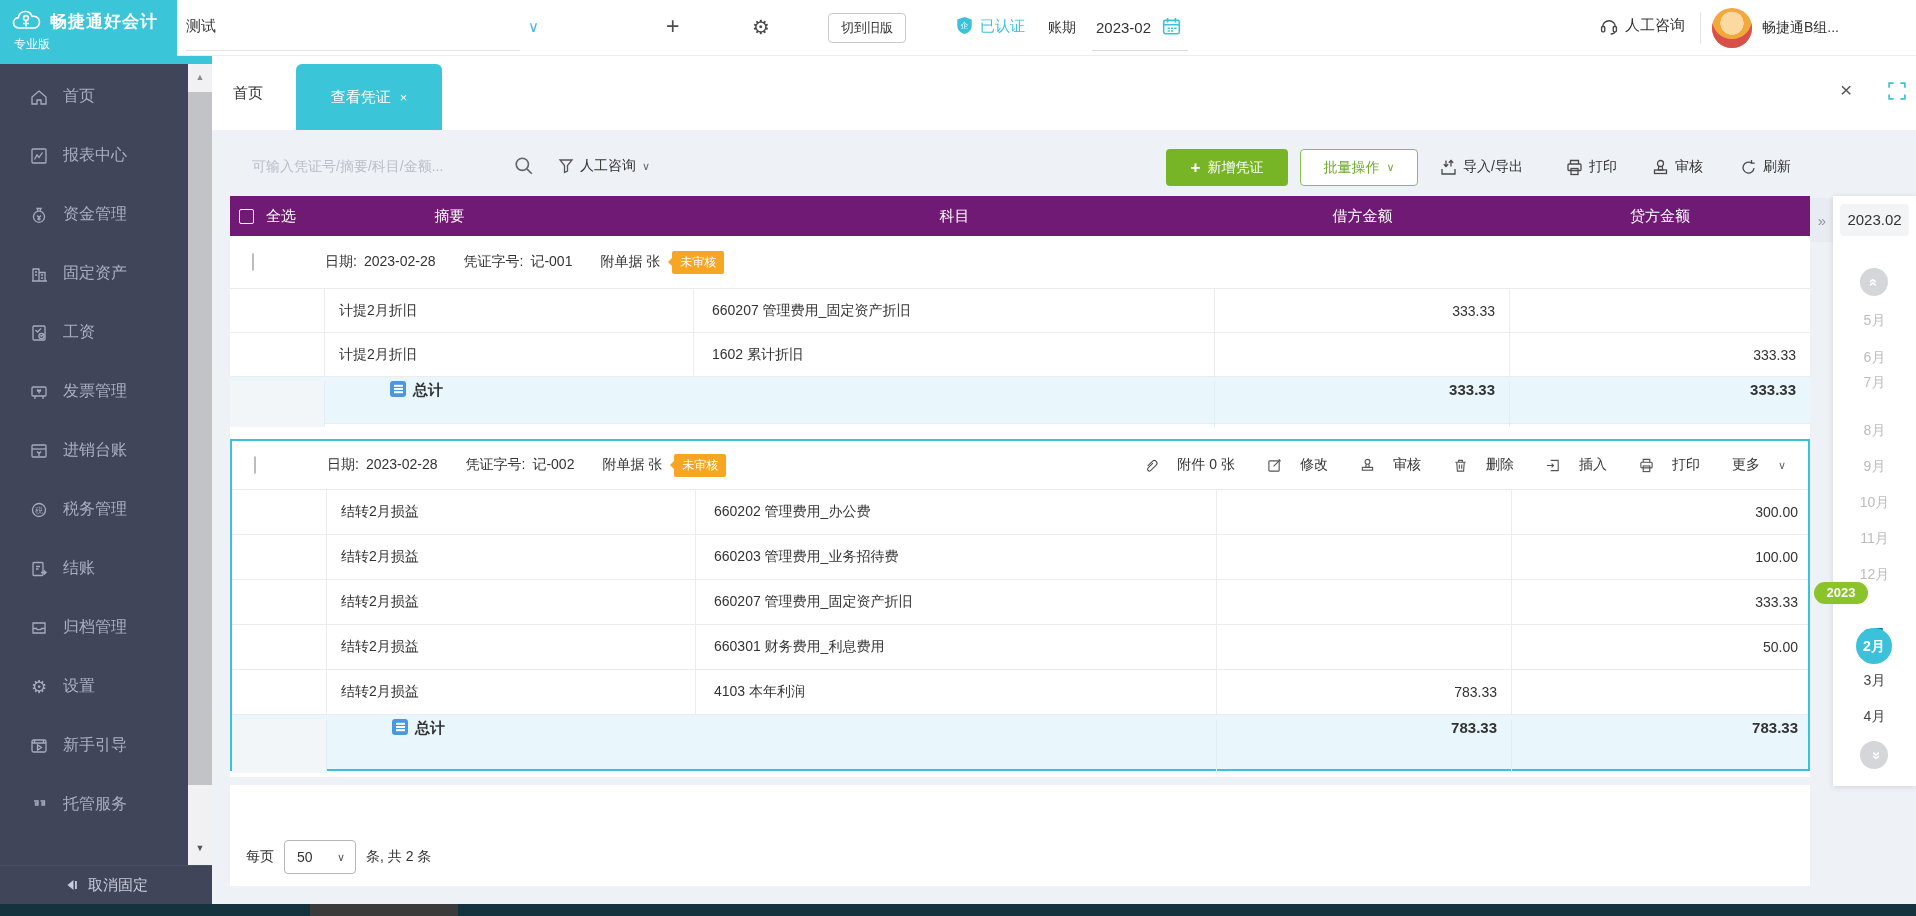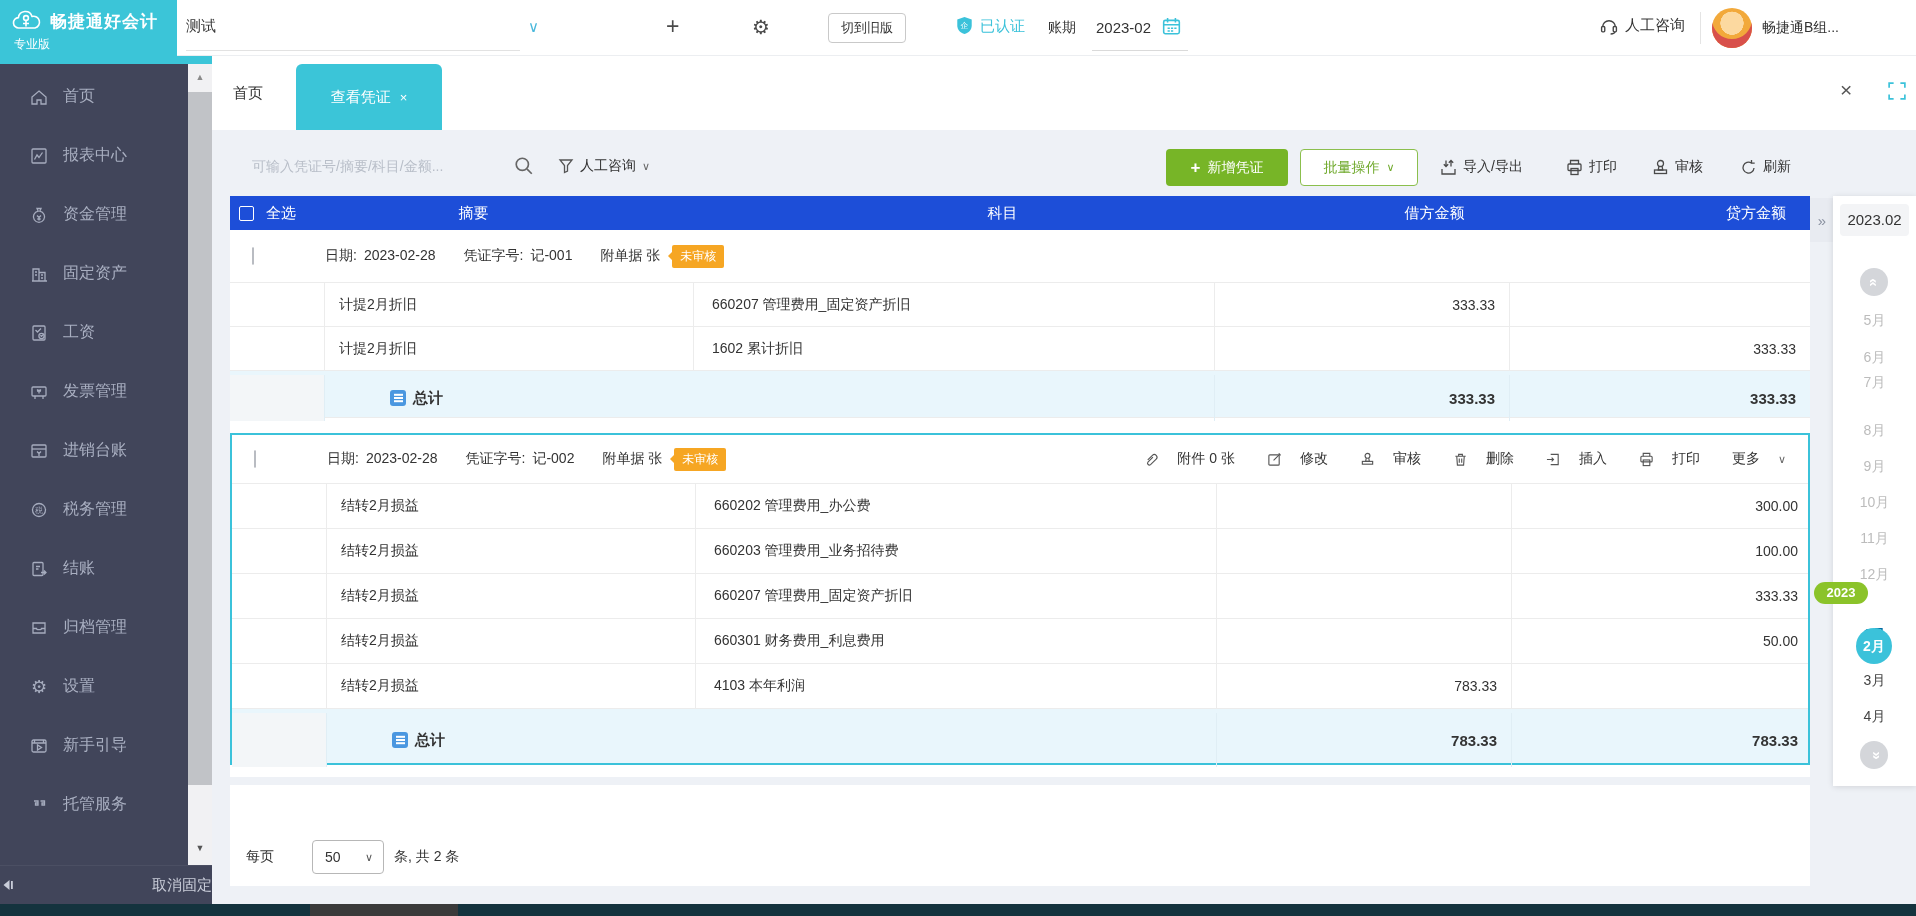--- a/index.html
+++ b/index.html
@@ -36,21 +36,21 @@
 
   
   .sidebar { position:absolute; left:0; top:64px; width:188px; height:801px; background:#41455A; overflow:hidden; z-index:2; }
   .side-spacer { height:3px; }
   .side-item { height:59px; display:flex; align-items:center; gap:15px; padding-left:30px; color:#A9AFC1; font-size:16px; cursor:pointer; }
   .side-item.active { background:#2B2F3F; color:#FFFFFF; }
   .si { stroke:#A6ACBE; fill:none; stroke-width:1.3; }
   .side-item.active .si { stroke:#fff; }
   .si text { stroke:none; fill:#A6ACBE; font-size:8px; }
   .gear-glyph { font-size:18px; color:#A6ACBE; line-height:18px; width:18px; text-align:center; }
-  .side-footer { position:absolute; left:0; top:865px; width:212px; height:39px; background:#41455A; border-top:1px solid #4B4F63; display:flex; align-items:center; justify-content:space-between; gap:8px; color:#C9CDD9; font-size:15px; z-index:4; cursor:pointer; }
+  .side-footer { position:absolute; left:0; top:865px; width:212px; height:39px; background:#41455A; border-top:1px solid #4B4F63; display:flex; align-items:center; justify-content:center; gap:8px; color:#C9CDD9; font-size:15px; z-index:4; cursor:pointer; }
   .side-scroll { position:absolute; left:188px; top:64px; width:24px; height:801px; background:#F1F1F3; z-index:3; }
   .sb-up { position:absolute; left:0; top:0; width:24px; height:26px; text-align:center; font-size:9px; color:#8A8A8A; line-height:26px; cursor:pointer; }
   .sb-thumb { position:absolute; left:0; top:28px; width:24px; height:693px; background:#C1C3C7; cursor:pointer; }
   .sb-down { position:absolute; left:0; top:772px; width:24px; height:24px; text-align:center; font-size:9px; color:#555; line-height:24px; cursor:pointer; }
 
   
   .tabbar { position:absolute; left:212px; top:56px; width:1704px; height:74px; background:#fff; z-index:1; }
   .tab-home { position:absolute; left:21px; top:0; height:74px; line-height:74px; font-size:15px; color:#333; cursor:pointer; }
   .tab-active { position:absolute; left:84px; top:8px; width:146px; height:66px; background:#3BC5D8; border-radius:6px 6px 0 0; color:#fff; font-size:15px; display:flex; align-items:center; justify-content:center; gap:9px; cursor:pointer; }
   .tab-close-x { font-size:13px; cursor:pointer; }
@@ -65,21 +65,21 @@
   .mf-chev { font-size:11px; color:#666; }
   .btn-new { position:absolute; left:1166px; top:149px; width:122px; height:37px; background:#77B527; border:none; border-radius:4px; color:#fff; font-size:14px; font-family:inherit; cursor:pointer; display:flex; align-items:center; justify-content:center; gap:7px; }
   .btn-new .plus { font-size:17px; font-weight:bold; }
   .btn-batch { position:absolute; left:1300px; top:149px; width:118px; height:37px; background:#fff; border:1px solid #8BBF4D; border-radius:4px; color:#6FA92B; font-size:14px; font-family:inherit; cursor:pointer; display:flex; align-items:center; justify-content:center; gap:7px; }
   .btn-batch .chev { font-size:11px; }
   .tool-link { position:absolute; top:158px; display:flex; align-items:center; gap:6px; font-size:14px; color:#333; cursor:pointer; }
   .tli { stroke:#4A4A4A; fill:none; stroke-width:1.3; }
 
   
   .table-card { position:absolute; left:230px; top:196px; width:1580px; height:581px; background:#fff; }
-  .t-header { height:34px; background:#1d4ed8; display:grid; grid-template-columns:95px 369px 521px 295px 300px; align-items:center; color:#fff; font-size:15px;gap:24px; }
+  .t-header { height:40px; background:#701a75; display:grid; grid-template-columns:95px 369px 521px 295px 300px; align-items:center; color:#fff; font-size:15px; }
   .th-select { display:flex; align-items:center; gap:12px; padding-left:9px; }
   .th-summary { text-align:center; padding-right:120px; }
   .th-center { text-align:center; }
   .cb { width:15px; height:15px; border:1px solid #B9BCC2; border-radius:2px; background:#fff; flex:0 0 auto; cursor:pointer; }
   .cb.header-cb { border-color:#fff; background:transparent; }
   .v-header { display:flex; align-items:center; font-size:14px; color:#333; }
   .v-header .cbwrap { width:95px; padding-left:22px; flex:0 0 auto; }
   .vh-item { margin-right:28px; }
   .vh-date-label, .vh-no-label { margin-right:7px; }
   .status-badge { position:relative; display:inline-block; background:#F6A623; color:#fff; font-size:12px; padding:3px 8px; border-radius:2px; margin-left:12px; }
@@ -88,40 +88,40 @@
   .va-item { display:flex; align-items:center; gap:18px; font-size:14px; color:#333; cursor:pointer; }
   .vai { stroke:#555; fill:none; stroke-width:1.2; }
   .d-row { display:grid; grid-template-columns:95px 369px 521px 295px 300px; align-items:center; border-top:1px solid #ECECEC; font-size:14px; color:#333; }
   .d-row > div { height:100%; display:flex; align-items:center; }
   .dc-check { border-right:1px solid #ECECEC; }
   .dc-summary { padding-left:14px; border-right:1px solid #ECECEC; }
   .dc-account { padding-left:18px; border-right:1px solid #ECECEC; }
   .dc-debit { justify-content:flex-end; padding-right:14px; border-right:1px solid #ECECEC; }
   .dc-credit { justify-content:flex-end; padding-right:14px; }
   .t-row { display:grid; grid-template-columns:95px 369px 521px 295px 300px; align-items:center; border-top:1px solid #ECECEC; background:#E9F6FC; font-weight:bold; font-size:15px; color:#333; }
-  .t-row > div { height:100%; display:flex; align-items:center;margin-top:8px; }
+  .t-row > div { height:100%; display:flex; align-items:flex-start;margin-top:8px; }
   .tr-gutter { background:#F3F6F8; border-right:1px solid #E0EEF5; }
   .tr-label { padding-left:65px; gap:7px; border-right:1px solid #E0EEF5; grid-column:2 / span 2; }
   .total-icon { width:16px; height:16px; background:#4A97E0; border-radius:3px; position:relative; flex:0 0 auto; }
   .total-icon::after { content:""; position:absolute; left:3.5px; top:7px; width:9px; height:1.6px; background:#fff; box-shadow:0 -3.2px 0 #fff, 0 3.2px 0 #fff; }
   .tr-debit { justify-content:flex-end; padding-right:14px; border-right:1px solid #E0EEF5; }
   .tr-credit { justify-content:flex-end; padding-right:14px; }
   .vgroup1 .v-header { height:52px; }
   .vgroup1 .d-row { height:44px; }
   .vgroup1 .t-row { height:48px; border-bottom:1px solid #ECECEC; }
   .vgap { height:15px; }
   .vgroup2 { border:2px solid #3BC2DA; height:332px; }
   .vgroup2 .v-header { height:48px; }
   .vgroup2 .d-row { height:45px; }
   .vgroup2 .t-row { height:55px; }
 
   
   .pagination-bar { position:absolute; left:230px; top:785px; width:1580px; height:101px; background:#fff; }
   .pg-row { position:absolute; left:16px; top:55px; display:flex; align-items:center; gap:10px; font-size:14px; color:#333; }
-  .pg-select { width:72px; height:34px; border:1px solid #B7B7B7; border-radius:4px; background:#fff; display:flex; align-items:center; justify-content:space-between; padding:0 10px 0 12px; cursor:pointer;margin-left:28px; }
+  .pg-select { width:72px; height:34px; border:1px solid #B7B7B7; border-radius:4px; background:#fff; display:flex; align-items:center; justify-content:space-between; padding:0 10px 0 12px; cursor:pointer; }
   .pg-select .chev { font-size:11px; color:#555; }
 
   
   .collapse-tab { position:absolute; left:1810px; top:198px; width:24px; height:44px; background:#E8EBF1; display:flex; align-items:center; justify-content:center; color:#8A91A0; font-size:15px; cursor:pointer; }
   .month-panel { position:absolute; left:1833px; top:196px; width:83px; height:590px; background:#fff; box-shadow:0 1px 6px rgba(0,0,0,.12); z-index:2; }
   .mp-period { position:absolute; left:7px; top:8px; width:69px; height:32px; background:#F3F4F6; border-radius:4px; text-align:center; line-height:32px; font-size:15px; color:#333; cursor:pointer; }
   .mp-circle { position:absolute; left:27px; width:28px; height:28px; border-radius:50%; background:#D4D6DA; color:#fff; display:flex; align-items:center; justify-content:center; cursor:pointer; }
   .mp-circle span { font-size:15px; font-weight:bold; display:block; }
   .mp-up span { transform:rotate(90deg); }
   .mp-down span { transform:rotate(-90deg); }

